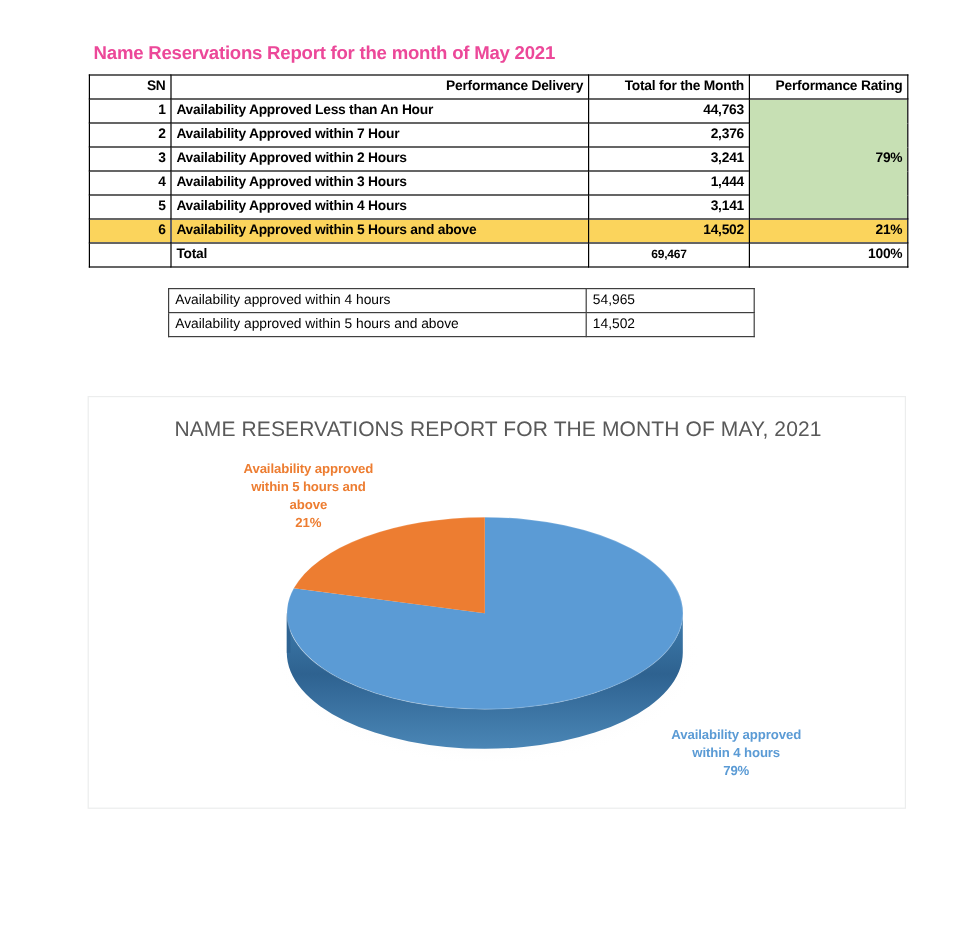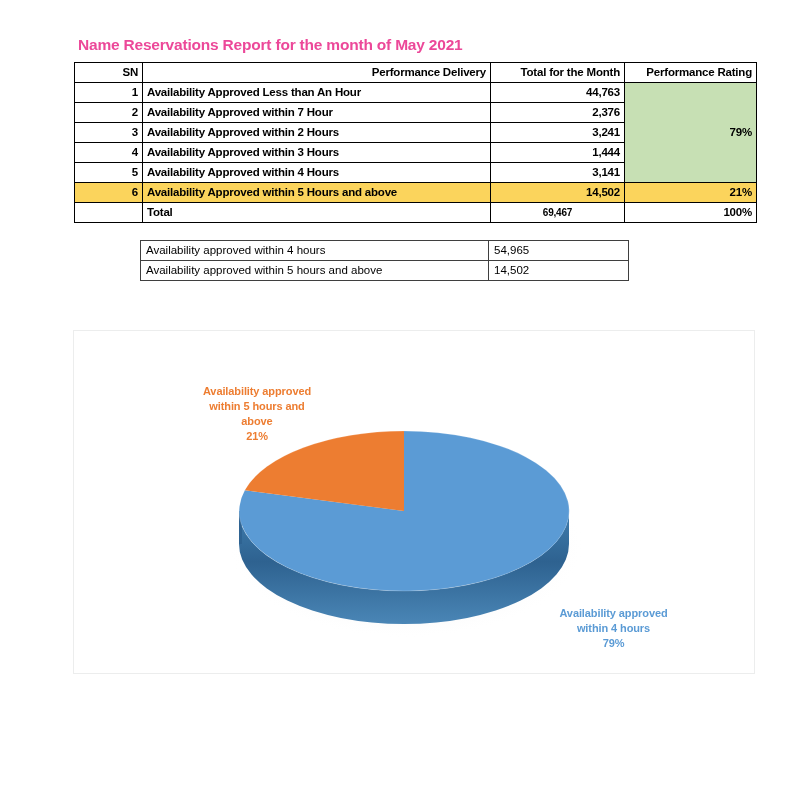--- a/index.html
+++ b/index.html
@@ -219,20 +219,21 @@
     </tr>
     <tr>
       <td class="sum-label">Availability approved within 5 hours and above</td>
       <td class="sum-value">14,502</td>
     </tr>
   </tbody>
 </table>
 
 <div id="chart-panel">
 
+  <div id="chart-title">NAME RESERVATIONS REPORT FOR THE MONTH OF MAY, 2021</div>
 
   <svg id="chart-stage" viewBox="0 0 682 344">
     <defs>
       <linearGradient id="blueSideGrad" x1="0" y1="0" x2="0" y2="1">
         <stop offset="0%" stop-color="#3f7dae"></stop>
         <stop offset="45%" stop-color="#2e6290"></stop>
         <stop offset="100%" stop-color="#4a86b6"></stop>
       </linearGradient>
       <linearGradient id="blueSideGradL" x1="0" y1="0" x2="0" y2="1">
         <stop offset="0%" stop-color="#4a86b6"></stop>

